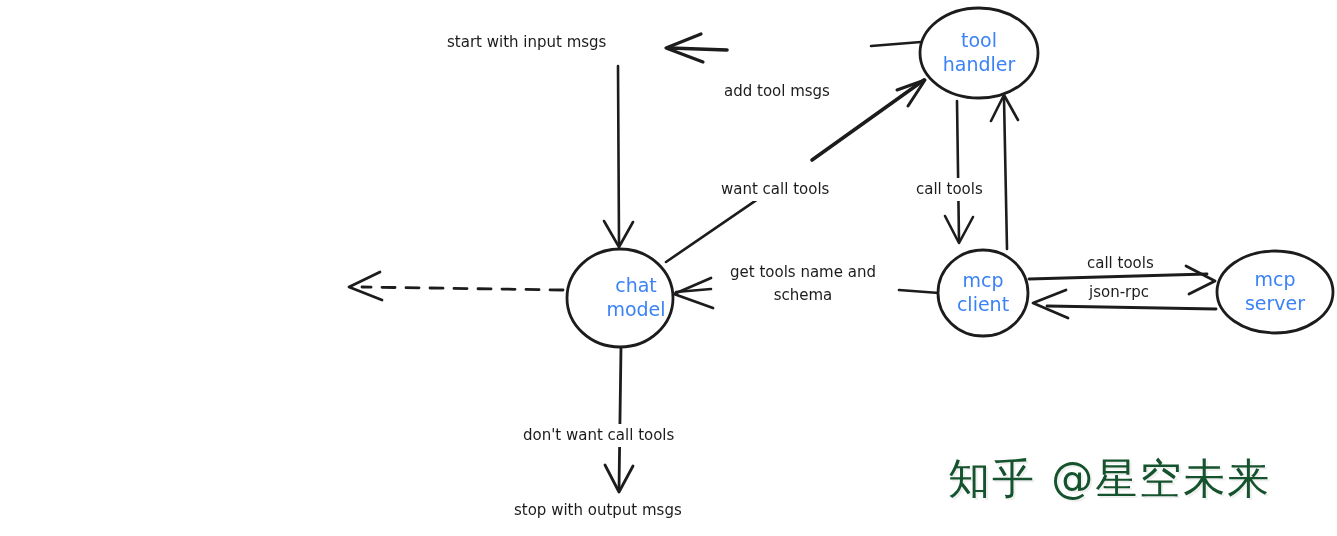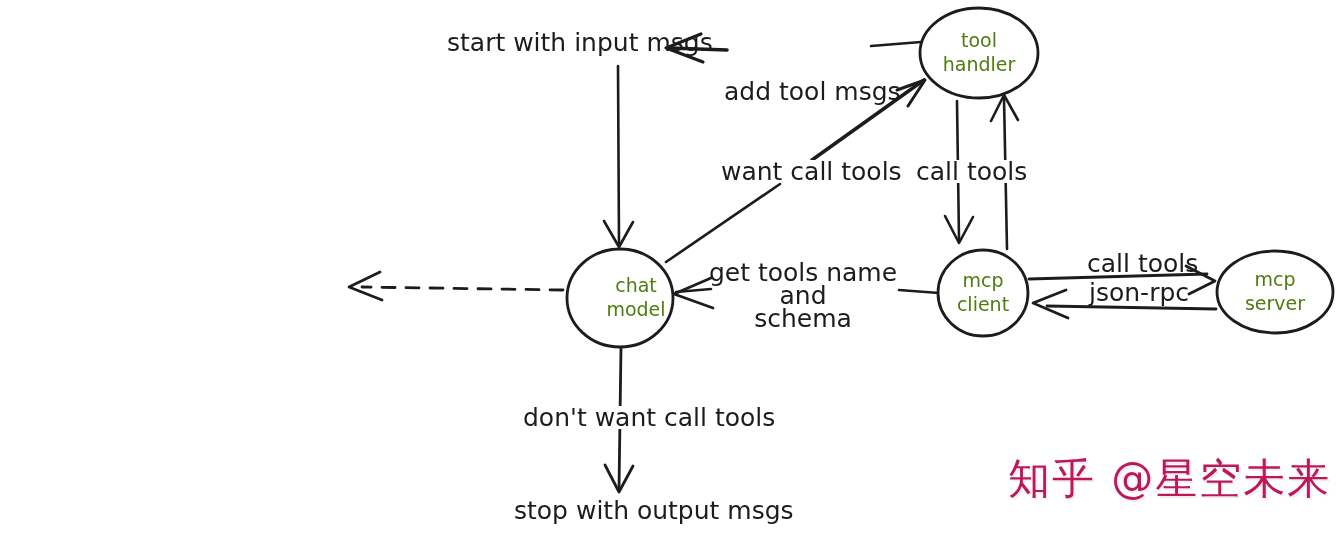--- a/index.html
+++ b/index.html
@@ -11,64 +11,65 @@
     font-family: "DejaVu Sans", sans-serif;
     color: #1c1c1c;
     overflow: hidden;
   }
   svg.diagram {
     position: absolute;
     left: 0; top: 0;
   }
   .lbl {
     position: absolute;
-    font-size: 25px;
+    font-size: 15px;
     line-height: 23px;
     white-space: nowrap;
     color: #1c1c1c;
   }
   .lbl.bg {
     background: #ffffff;
     padding: 0 4px;
+    margin-top: 18px;
   }
   .lbl.multiline {
     white-space: pre-line;
     text-align: center;
   }
   .node-label {
     position: absolute;
     transform: translate(-50%, -50%);
     text-align: center;
     font-size: 19px;
     line-height: 24px;
     white-space: pre-line;
-    color: #4d7c0f;
+    color: #3b82f6;
   }
   
   #lbl-start   { left: 447px; top: 31px; }
   #lbl-addtool { left: 724px; top: 32px; margin-top: 48px; }
   #lbl-want    { left: 717px; top: 160px; }
   #lbl-calltools-v { left: 912px; top: 160px; }
   #lbl-gettools { left: 703px; top: 261px; width: 200px; }
   #lbl-msgchunks { left: 8px; top: 272px; }
   #lbl-calltools-h { left: 1087px; top: 252px; }
   #lbl-jsonrpc { left: 1089px; top: 281px; }
   #lbl-dontwant { left: 519px; top: 406px; }
   #lbl-stop { left: 514px; top: 499px; }
   #node-tool-handler { left: 979px; top: 52px; }
   #node-chat-model   { left: 636px; top: 297px; }
   #node-mcp-client   { left: 983px; top: 292px; }
   #node-mcp-server   { left: 1275px; top: 291px; }
   .watermark {
     position: absolute;
-    left: 1008px;
+    left: 948px;
     top: 451px;
     font-size: 42px;
     letter-spacing: 2px;
-    color: #be185d;
+    color: #14532d;
     text-shadow: 2px 2px 0 #efefef;
     white-space: nowrap;
   }
 </style>
 </head>
 <body>
 
 <div class="canvas">
 
   <svg class="diagram" width="1337" height="536" viewBox="0 0 1337 536">

